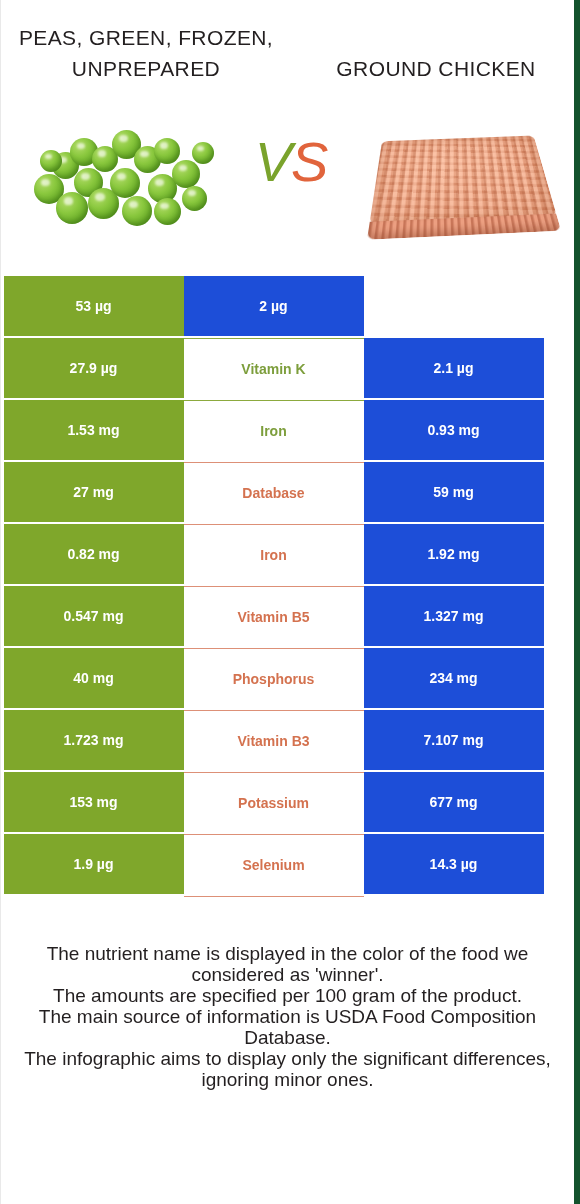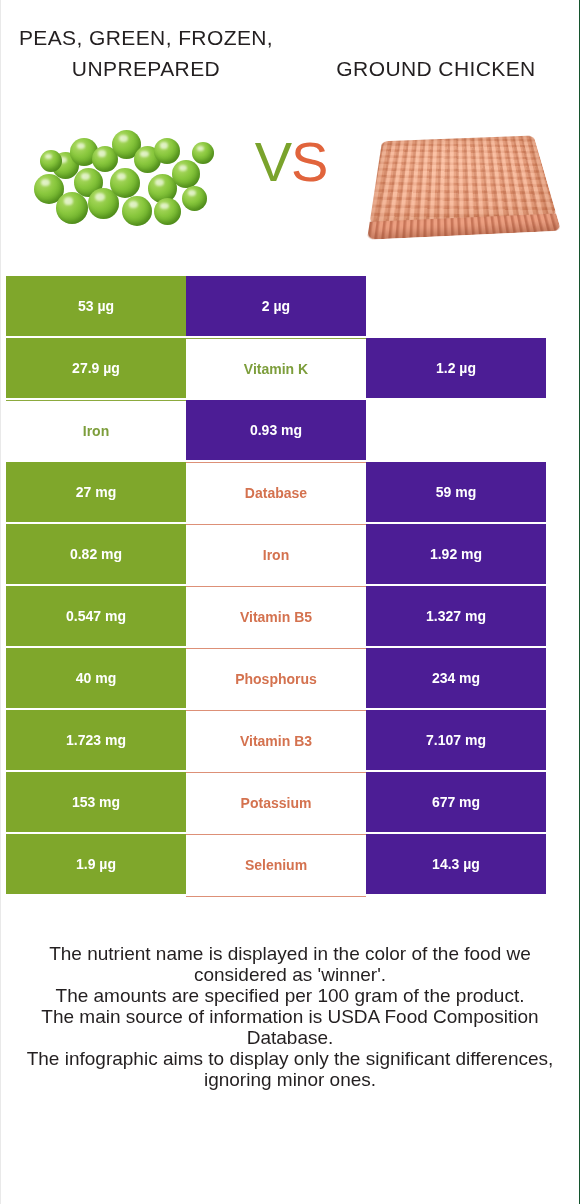--- a/index.html
+++ b/index.html
@@ -11,21 +11,21 @@
     font-family: "Liberation Sans", sans-serif;
     overflow: hidden;
   }
 
   #page {
     position: relative;
     width: 580px;
     height: 1204px;
     background: #ffffff;
     border-left: 1px solid #e9e9e9;
-    border-right: 1px solid #14532d;
+    border-right: 6px solid #14532d;
   }
 
   
   .titles {
     display: flex;
     width: 580px;
     padding-top: 22px;
   }
   .title {
     flex: 0 0 50%;
@@ -40,20 +40,21 @@
   }
   .title.left  { padding-top: 0px; }
   .title.right { padding-top: 31px; }
 
   
   .hero {
     position: relative;
     width: 580px;
     height: 150px;
     margin-top: 16px;
+    font-style: italic;
   }
   .hero-cell {
     position: absolute;
     top: 0;
     width: 210px;
     height: 150px;
     display: flex;
     align-items: center;
     justify-content: center;
   }
@@ -150,21 +151,21 @@
     font-weight: 600;
     height: 60px;
   }
   .cell.left {
     flex: 0 0 180px;
     background: #7fa72b;
     color: #ffffff;
   }
   .cell.right {
     flex: 0 0 180px;
-    background: #4c1d95;
+    background: #1d4ed8;
     color: #ffffff;
   }
   .cell.mid {
     flex: 0 0 180px;
     background: #ffffff;
     font-size: 14px;
     font-weight: 700;
   }
   .cell.mid.win-left  { color: #7d9e3c; border-top: 1px solid #8caa3e; }
   .cell.mid.win-right { color: #d4724f; border-top: 1px solid #dd9077; }
@@ -234,23 +235,24 @@
   </div>
 
   <div class="table" id="nutrient-table">
       <div class="row">
         <div class="cell left">53 µg</div>
         <div class="cell right">2 µg</div>
       </div>
       <div class="row">
         <div class="cell left">27.9 µg</div>
         <div class="cell mid win-left">Vitamin K</div>
-        <div class="cell right">1.2 µg</div>
-      </div>
-      <div class="row">
+        <div class="cell right">2.1 µg</div>
+      </div>
+      <div class="row">
+        <div class="cell left">1.53 mg</div>
         <div class="cell mid win-left">Iron</div>
         <div class="cell right">0.93 mg</div>
       </div>
       <div class="row">
         <div class="cell left">27 mg</div>
         <div class="cell mid win-right">Database</div>
         <div class="cell right">59 mg</div>
       </div>
       <div class="row">
         <div class="cell left">0.82 mg</div>

